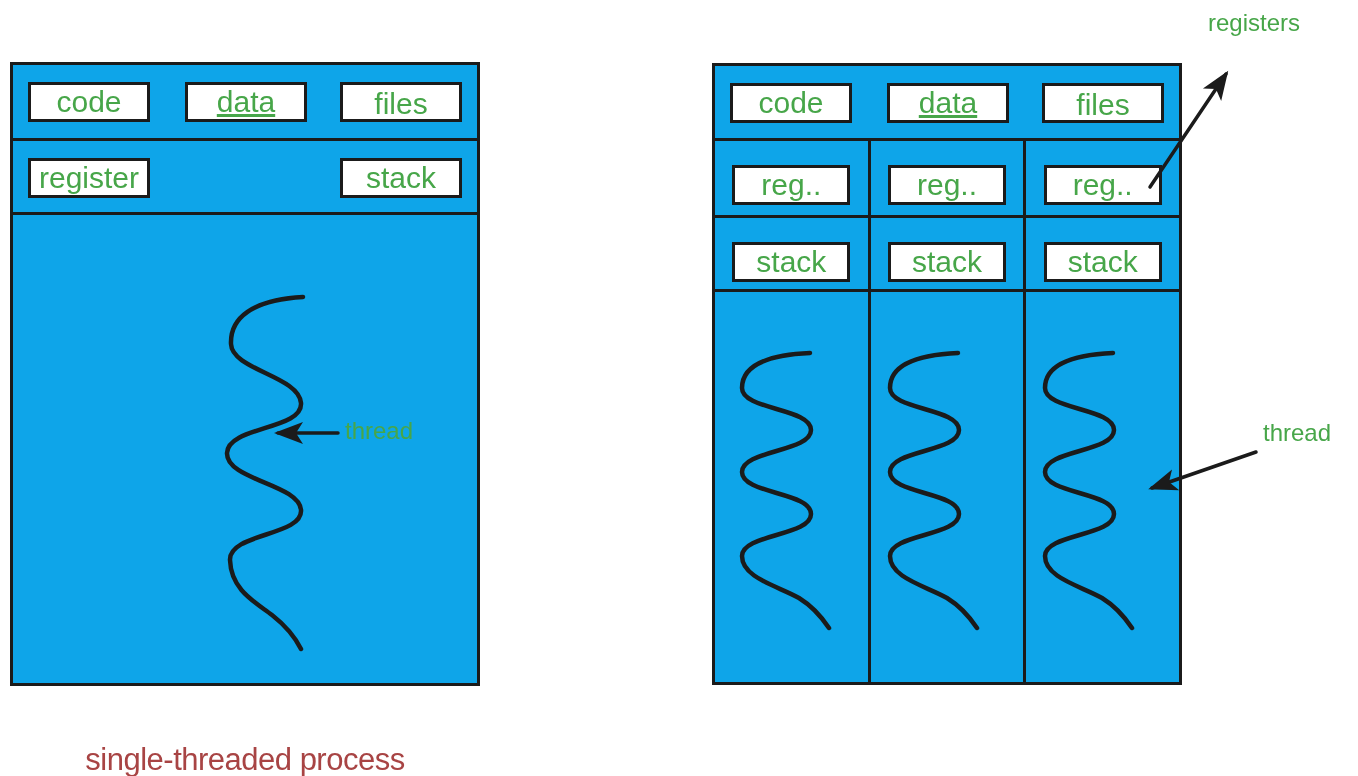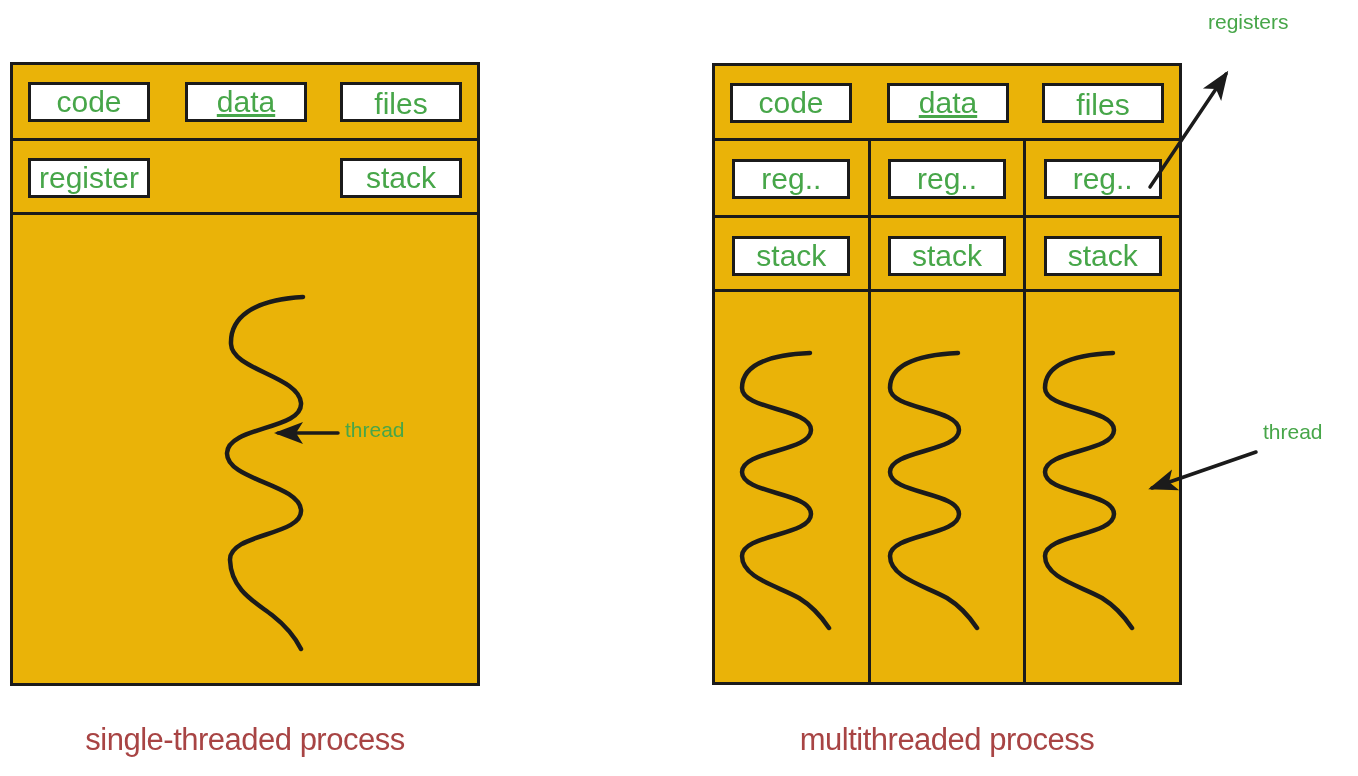--- a/index.html
+++ b/index.html
@@ -15,21 +15,21 @@
     width: 1358px;
     height: 776px;
     background: #ffffff;
     overflow: hidden;
   }
 
   .proc-box {
     position: absolute;
     box-sizing: border-box;
     border: 3px solid var(--line_black);
-    background: #eab308;
+    background: #0ea5e9;
   }
   .outer-left  { left: 10px;  top: 62px; width: 470px; height: 624px; }
   .outer-right { left: 712px; top: 63px; width: 470px; height: 622px; }
 
   .row {
     position: absolute;
     left: 0; right: 0;
     border-bottom: 3px solid var(--line_black);
   }
   .row1 { top: 0; height: 73px; }
@@ -69,44 +69,44 @@
   .stack-cell {
     height: 71px;
     border-bottom: 3px solid var(--line_black);
     display: flex; justify-content: center;
   }
   .thread-cell { flex: 1; }
   .mini {
     box-sizing: border-box;
     width: 118px; height: 40px;
     border: 3px solid var(--line_black);
-    margin-top: 18px;
+    margin-top: 24px;
     display: flex; align-items: center; justify-content: center;
     color: var(--label_green);
     font-size: 30px;
     line-height: 1;
     white-space: nowrap;
     background: #fff;
   }
 
   .float-label {
     position: absolute;
     color: var(--label_green);
-    font-size: 21px;
+    font-size: 24px;
     line-height: 1;
     white-space: nowrap;
   }
   .lbl-thread-left  { left: 345px;  top: 419px; }
   .lbl-registers    { left: 1208px; top: 11px; }
   .lbl-thread-right { left: 1263px; top: 421px; }
 
   .caption {
     position: absolute;
     width: 470px;
-    top: 724px;
+    top: 744px;
     text-align: center;
     color: var(--caption_red);
     font-size: 31px;
     letter-spacing: -0.5px;
     line-height: 1;
     white-space: nowrap;
   }
   .cap-left  { left: 10px; }
   .cap-right { left: 712px; }
 
@@ -243,14 +243,13 @@
     <path class="arrow-line" marker-end="url(#ah)" d="M1150,187 L1226,74"></path>
 
     <path class="arrow-line" marker-end="url(#ah)" d="M1256,452 L1152,488"></path>
   </svg>
 
   <div class="float-label lbl-thread-left">thread</div>
   <div class="float-label lbl-registers">registers</div>
   <div class="float-label lbl-thread-right">thread</div>
 
   <div class="caption cap-left">single-threaded process</div>
-  <div class="caption cap-right">multithreaded process</div>
 </div>
 
 </body></html>

